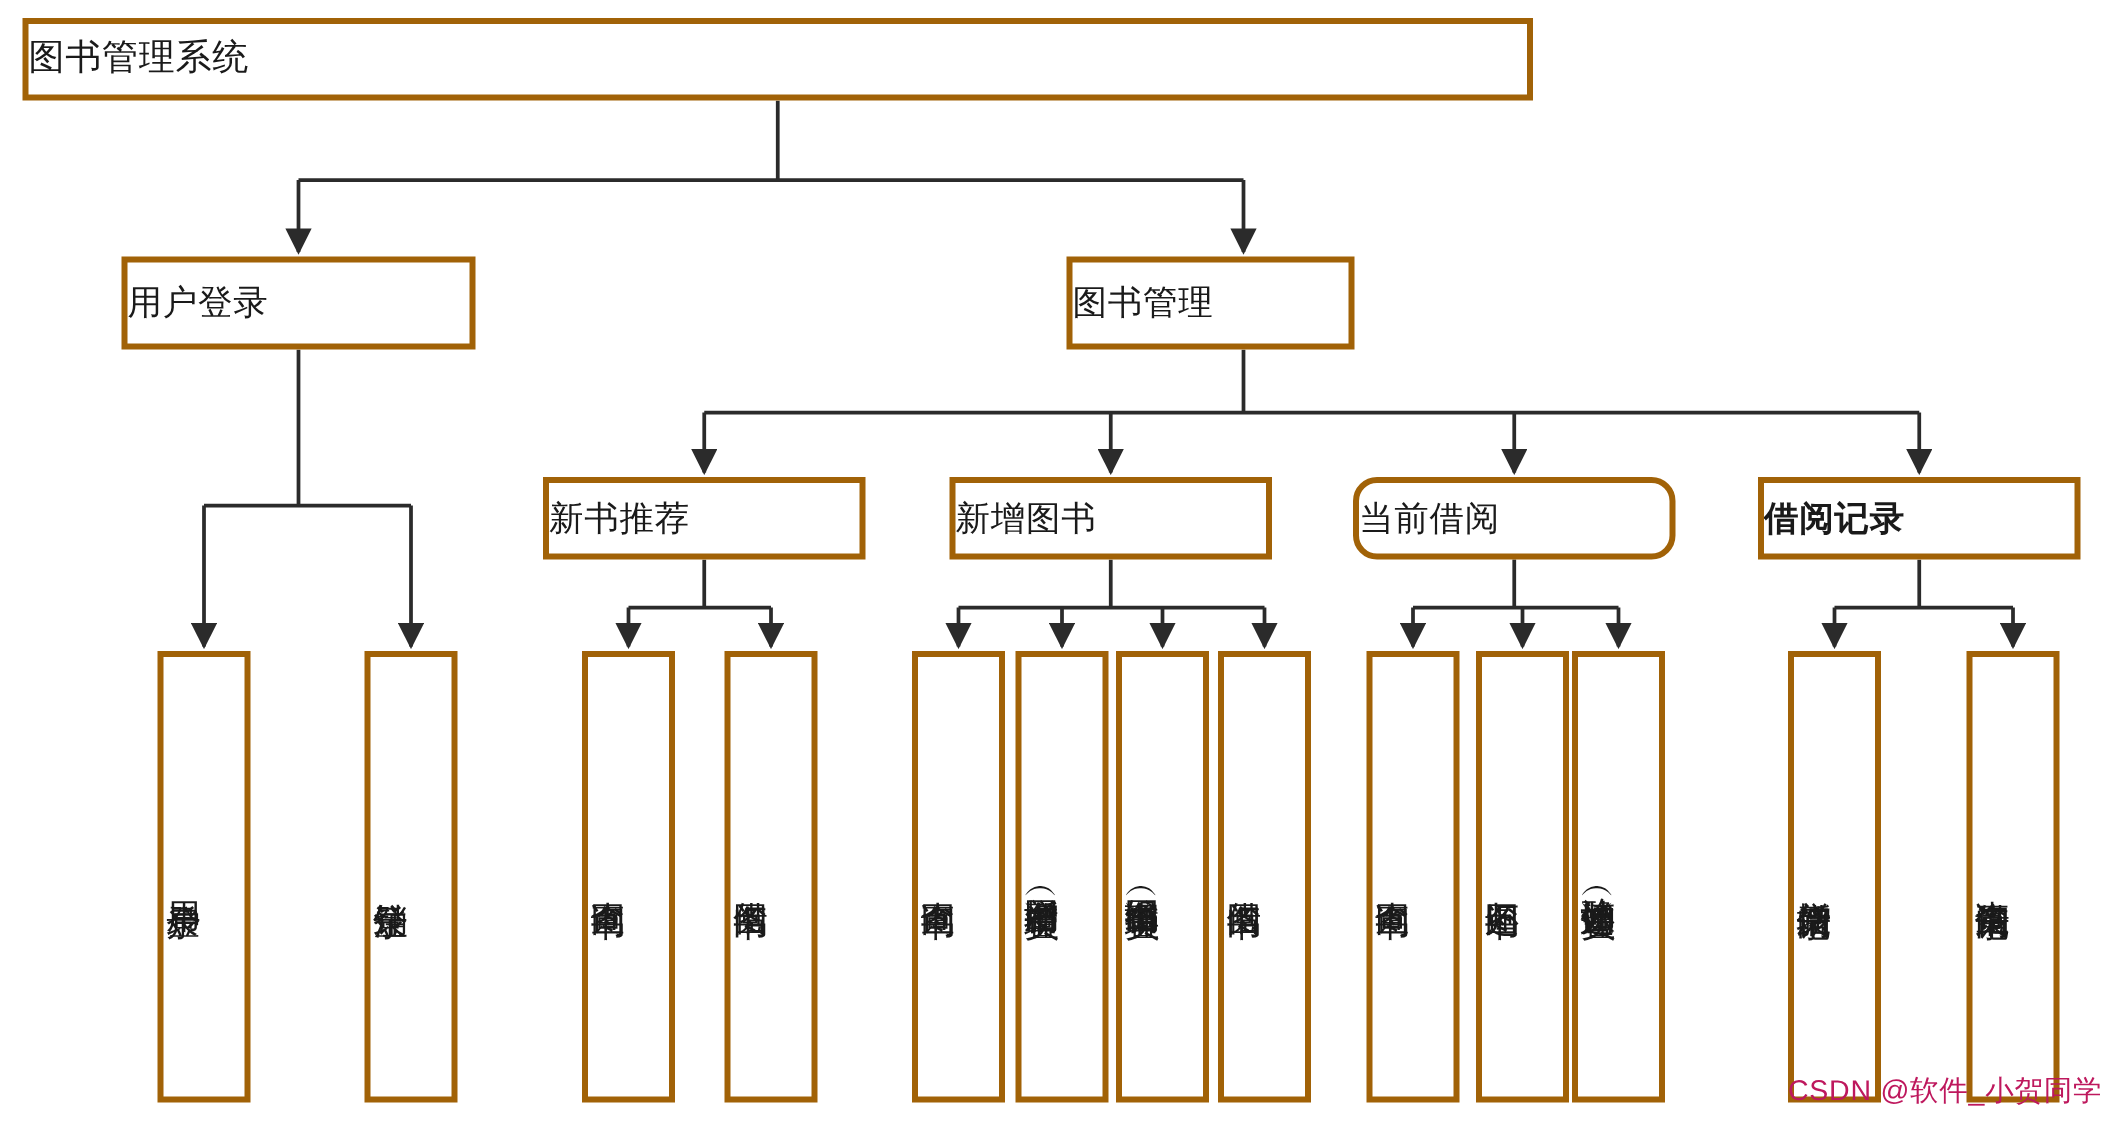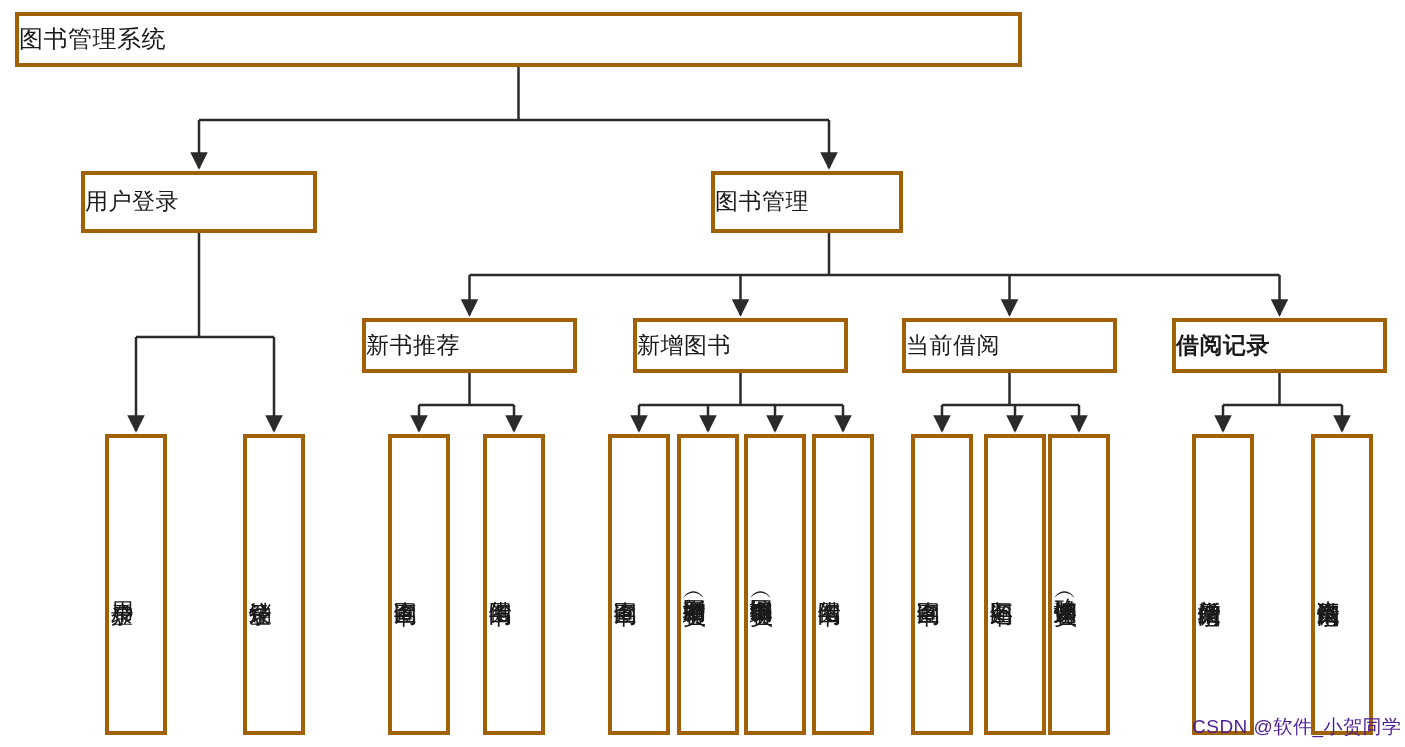--- a/index.html
+++ b/index.html
@@ -120,21 +120,21 @@
   <div class="node-box node-l1" style="left: 711px; top: 171px; width: 192px; height: 62px;">
     <span class="node-label-h">图书管理</span>
   </div>
 
   <div class="node-box node-l2" style="left: 362px; top: 318px; width: 215px; height: 55px;">
     <span class="node-label-h">新书推荐</span>
   </div>
   <div class="node-box node-l2" style="left: 633px; top: 318px; width: 215px; height: 55px;">
     <span class="node-label-h">新增图书</span>
   </div>
-  <div class="node-box node-l2" style="left: 902px; top: 318px; width: 215px; height: 55px;">
+  <div class="node-box node-l2" style="left: 902px; top: 318px; width: 215px; height: 55px; border-radius: 16px;">
     <span class="node-label-h">当前借阅</span>
   </div>
   <div class="node-box node-l2" style="left: 1172px; top: 318px; width: 215px; height: 55px; font-weight: bold;">
     <span class="node-label-h">借阅记录</span>
   </div>
 
   <div class="node-box node-leaf" style="left: 105px; top: 434px; width: 62px; height: 301px;">
     <span class="node-label-v">用户登录</span>
   </div>
   <div class="node-box node-leaf" style="left: 243px; top: 434px; width: 62px; height: 301px;">
@@ -167,14 +167,14 @@
   <div class="node-box node-leaf" style="left: 1048px; top: 434px; width: 62px; height: 301px;">
     <span class="node-label-v">确认归还（管理员）</span>
   </div>
   <div class="node-box node-leaf" style="left: 1192px; top: 434px; width: 62px; height: 301px;">
     <span class="node-label-v">新增借阅记录</span>
   </div>
   <div class="node-box node-leaf" style="left: 1311px; top: 434px; width: 62px; height: 301px;">
     <span class="node-label-v">查询借阅记录</span>
   </div>
 
-  <div class="watermark" style="left: 1192px; top: 714px; color: #4c1d95;">CSDN @软件_小贺同学</div>
+  <div class="watermark" style="left: 1192px; top: 714px; color: #be185d;">CSDN @软件_小贺同学</div>
 </div>
 
 </body></html>

